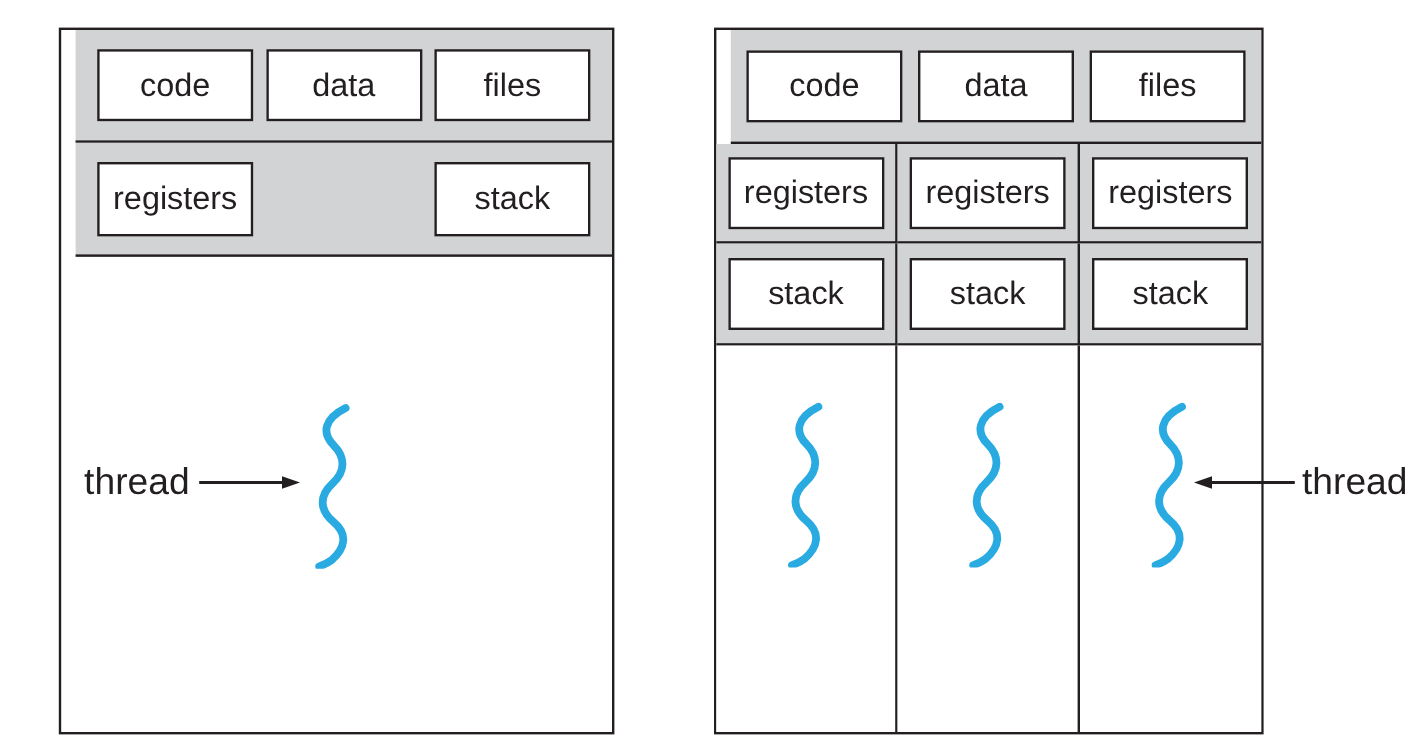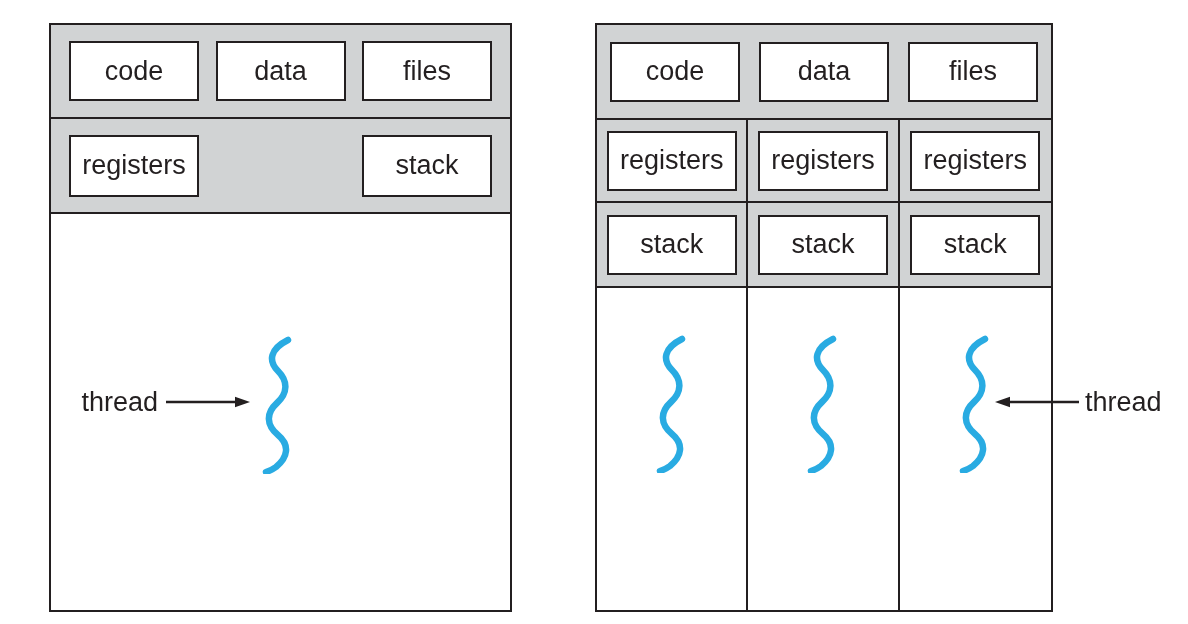--- a/index.html
+++ b/index.html
@@ -28,20 +28,21 @@
   }
   .left-diagram  { left: 49px;  width: 463px; }
   .right-diagram { left: 595px; width: 458px; }
 
   .band {
     display: flex;
     align-items: center;
     justify-content: space-between;
     background: var(--band);
     border-bottom: 2px solid var(--line);
+    margin-left: 12px;
   }
   .left-diagram .shared-band   { height: 94px; padding: 0 18px; }
   .left-diagram .regstack-band { height: 95px; padding: 0 18px; }
   .right-diagram .shared-band  { height: 95px; padding: 0 13px; }
 
   .box {
     width: 130px;
     background: #ffffff;
     border: 2px solid var(--line);
     display: flex;
@@ -84,21 +85,21 @@
     stroke-width: 6.5;
     stroke-linecap: round;
     stroke-linejoin: round;
   }
   .abs { position: absolute; z-index: 5; }
   .arrow line    { stroke: var(--line); stroke-width: 2.5; }
   .arrow polygon { fill: var(--line); stroke: none; }
 
   .thread-label {
     position: absolute;
-    font-size: 27px;
+    font-size: 31px;
     line-height: 30px;
     color: var(--line);
     z-index: 5;
     white-space: nowrap;
   }
   .left-thread-label  { left: 70px;  top: 387px; width: 88px; text-align: right; }
   .right-thread-label { left: 1085px; top: 387px; }
 </style>
 </head>
 <body>

